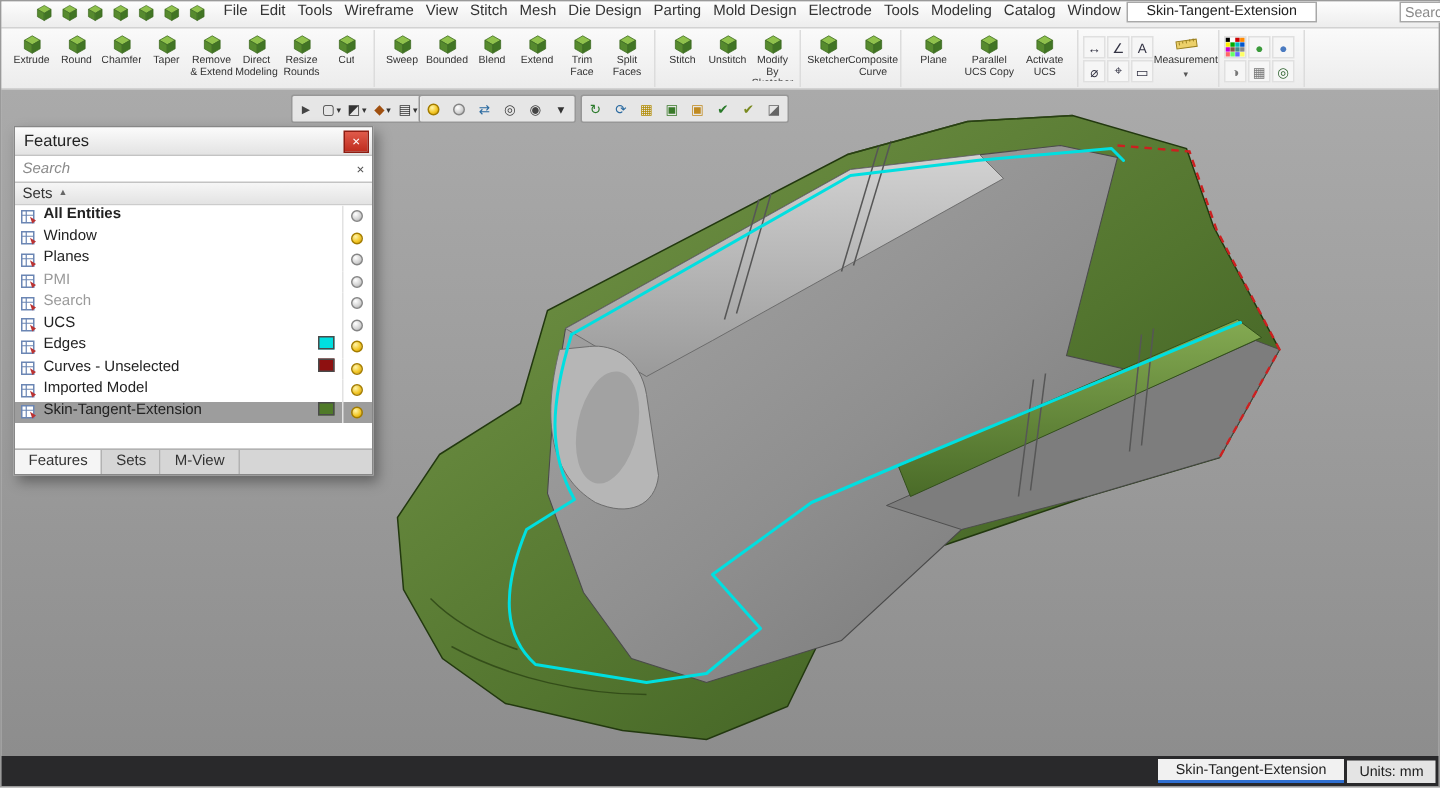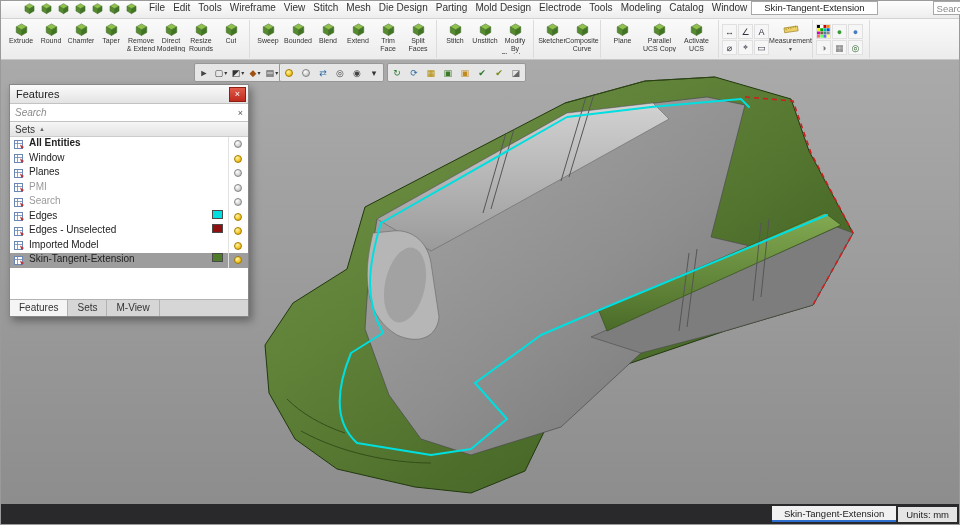--- a/index.html
+++ b/index.html
@@ -607,35 +607,48 @@
             </span>
           </div>
           <div class="prow">
             <span class="ricon2">
               <svg width="11" height="11" viewBox="0 0 11 11">
                 <rect x="0.5" y="1.5" width="8" height="8" fill="#fff" stroke="#6b86b4"></rect>
                 <path d="M0.5 4.5h8M3.5 1.5v8" stroke="#6b86b4" stroke-width="0.8"></path>
                 <path d="M6 5.5l4 2.5-2.5 2z" fill="#b33"></path>
               </svg>
             </span>
+            <span class="rlabel">UCS</span>
+            <span class="bulbwrap">
+              <span class="bulb off"></span>
+            </span>
+          </div>
+          <div class="prow">
+            <span class="ricon2">
+              <svg width="11" height="11" viewBox="0 0 11 11">
+                <rect x="0.5" y="1.5" width="8" height="8" fill="#fff" stroke="#6b86b4"></rect>
+                <path d="M0.5 4.5h8M3.5 1.5v8" stroke="#6b86b4" stroke-width="0.8"></path>
+                <path d="M6 5.5l4 2.5-2.5 2z" fill="#b33"></path>
+              </svg>
+            </span>
             <span class="rlabel">Edges</span>
             <span class="swatch" style="background: rgb(0, 223, 224);"></span>
             <span class="bulbwrap">
               <span class="bulb on"></span>
             </span>
           </div>
           <div class="prow">
             <span class="ricon2">
               <svg width="11" height="11" viewBox="0 0 11 11">
                 <rect x="0.5" y="1.5" width="8" height="8" fill="#fff" stroke="#6b86b4"></rect>
                 <path d="M0.5 4.5h8M3.5 1.5v8" stroke="#6b86b4" stroke-width="0.8"></path>
                 <path d="M6 5.5l4 2.5-2.5 2z" fill="#b33"></path>
               </svg>
             </span>
-            <span class="rlabel">Edges - Unselected</span>
+            <span class="rlabel">Curves - Unselected</span>
             <span class="swatch" style="background: rgb(142, 16, 16);"></span>
             <span class="bulbwrap">
               <span class="bulb on"></span>
             </span>
           </div>
           <div class="prow">
             <span class="ricon2">
               <svg width="11" height="11" viewBox="0 0 11 11">
                 <rect x="0.5" y="1.5" width="8" height="8" fill="#fff" stroke="#6b86b4"></rect>
                 <path d="M0.5 4.5h8M3.5 1.5v8" stroke="#6b86b4" stroke-width="0.8"></path>

